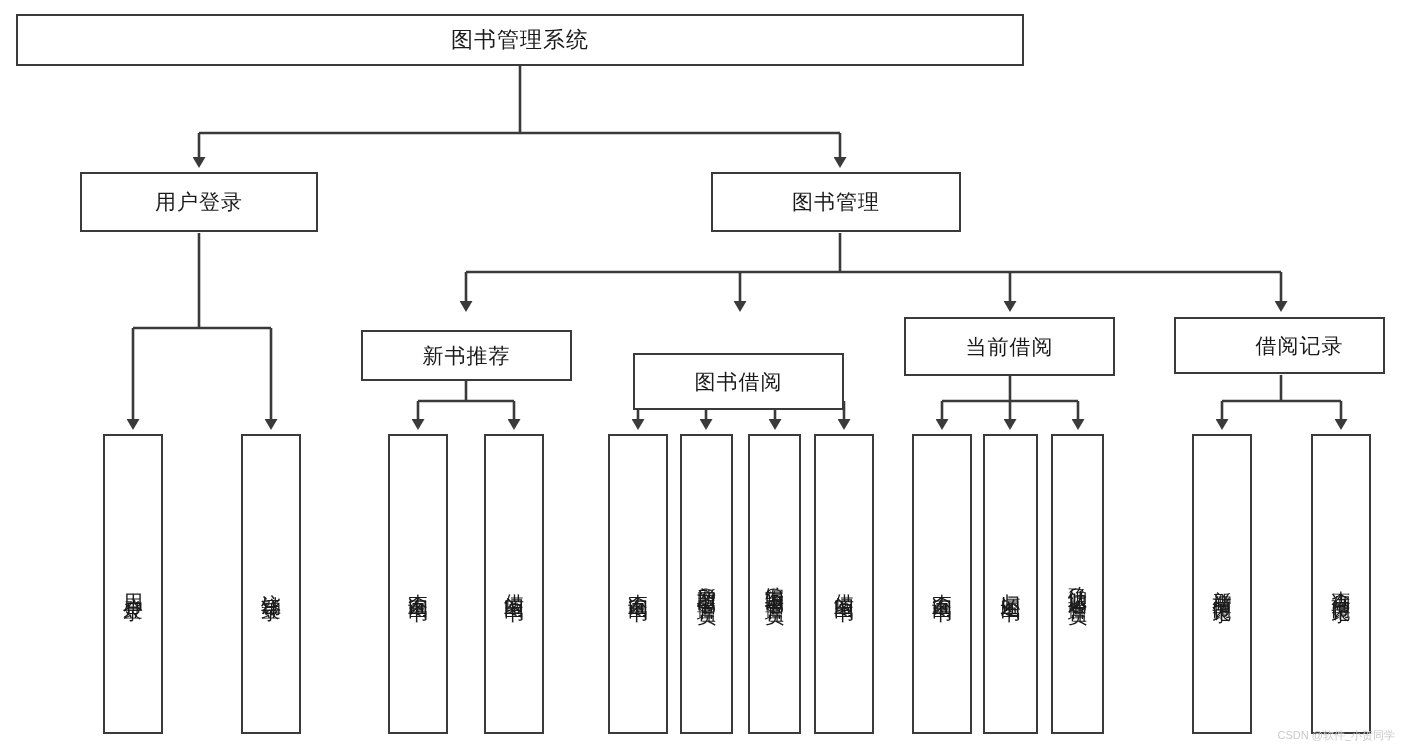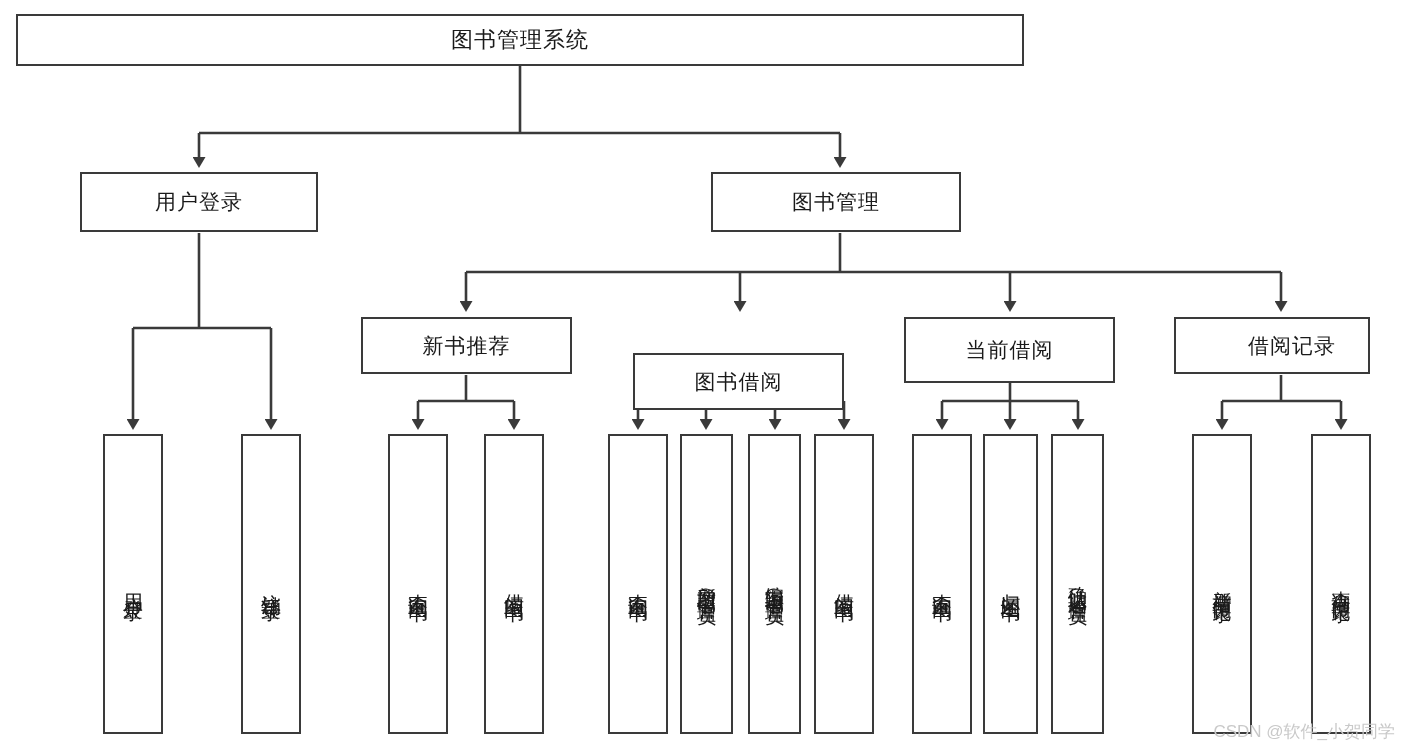--- a/index.html
+++ b/index.html
@@ -5,21 +5,21 @@
   html,body{margin:0;padding:0;background:#ffffff;}
   body{font-family:"Liberation Sans","DejaVu Sans",sans-serif;}
   #stage{position:relative;width:1405px;height:747px;background:#ffffff;overflow:hidden;}
   #edges{position:absolute;left:0;top:0;width:1405px;height:747px;pointer-events:none;}
   .node{position:absolute;box-sizing:border-box;background:#ffffff;border:2px solid #3a3a3a;
         display:flex;align-items:center;justify-content:center;color:#1a1a1a;}
   .node.h{font-size:21px;letter-spacing:1px;}
   .node.v{writing-mode:vertical-rl;text-orientation:upright;font-size:20px;letter-spacing:3px;
           align-items:center;justify-content:center;line-height:1.05;}
   .node.root{font-size:22px;letter-spacing:1px;}
-  #watermark{position:absolute;right:10px;bottom:4px;font-size:17px;color:#c9c9c9;white-space:nowrap;}
+  #watermark{position:absolute;right:10px;bottom:4px;font-size:11px;color:#c9c9c9;white-space:nowrap;}
 </style>
 </head>
 <body>
 
 <div id="stage">
 
   <svg id="edges" viewBox="0 0 1405 747" xmlns="http://www.w3.org/2000/svg">
     <defs>
       <marker id="arw" markerWidth="11" markerHeight="13" refX="1" refY="6.5" orient="auto" markerUnits="userSpaceOnUse">
         <path d="M0,0 L11,6.5 L0,13 Z" fill="#3a3a3a"></path>
@@ -67,24 +67,24 @@
       <path d="M1222,401 L1222,420" marker-end="url(#arw)"></path>
       <path d="M1341,401 L1341,420" marker-end="url(#arw)"></path>
     </g>
   </svg>
 
   <div class="node h root" style="left:16px;top:14px;width:1008px;height:52px;text-align:center;">图书管理系统</div>
 
   <div class="node h" style="left:80px;top:172px;width:238px;height:60px;">用户登录</div>
   <div class="node h" style="left:711px;top:172px;width:250px;height:60px;">图书管理</div>
 
-  <div class="node h" style="left:361px;top:317px;width:211px;height:57px;">新书推荐</div>
+  <div class="node h" style="left:361px;top:330px;width:211px;height:51px;">新书推荐</div>
   <div class="node h" style="left:633px;top:317px;width:211px;height:57px;margin-top:36px;">图书借阅</div>
-  <div class="node h" style="left:904px;top:317px;width:211px;height:66px;">当前借阅</div>
-  <div class="node h" style="left:1174px;top:317px;width:196px;height:57px;padding-left:40px;">借阅记录</div>
+  <div class="node h" style="left:904px;top:317px;width:211px;height:59px;">当前借阅</div>
+  <div class="node h" style="left:1174px;top:317px;width:211px;height:57px;padding-left:40px;">借阅记录</div>
 
   <div class="node v" style="left:103px;top:434px;width:60px;height:300px;">用户登录</div>
   <div class="node v" style="left:241px;top:434px;width:60px;height:300px;">注销登录</div>
 
   <div class="node v" style="left:388px;top:434px;width:60px;height:300px;">查询图书</div>
   <div class="node v" style="left:484px;top:434px;width:60px;height:300px;">借阅图书</div>
 
   <div class="node v" style="left:608px;top:434px;width:60px;height:300px;">查询图书</div>
   <div class="node v" style="left:680px;top:434px;width:53px;height:300px;font-size:19px;">新增图书（管理员）</div>
   <div class="node v" style="left:748px;top:434px;width:53px;height:300px;font-size:19px;">编辑图书（管理员）</div>

